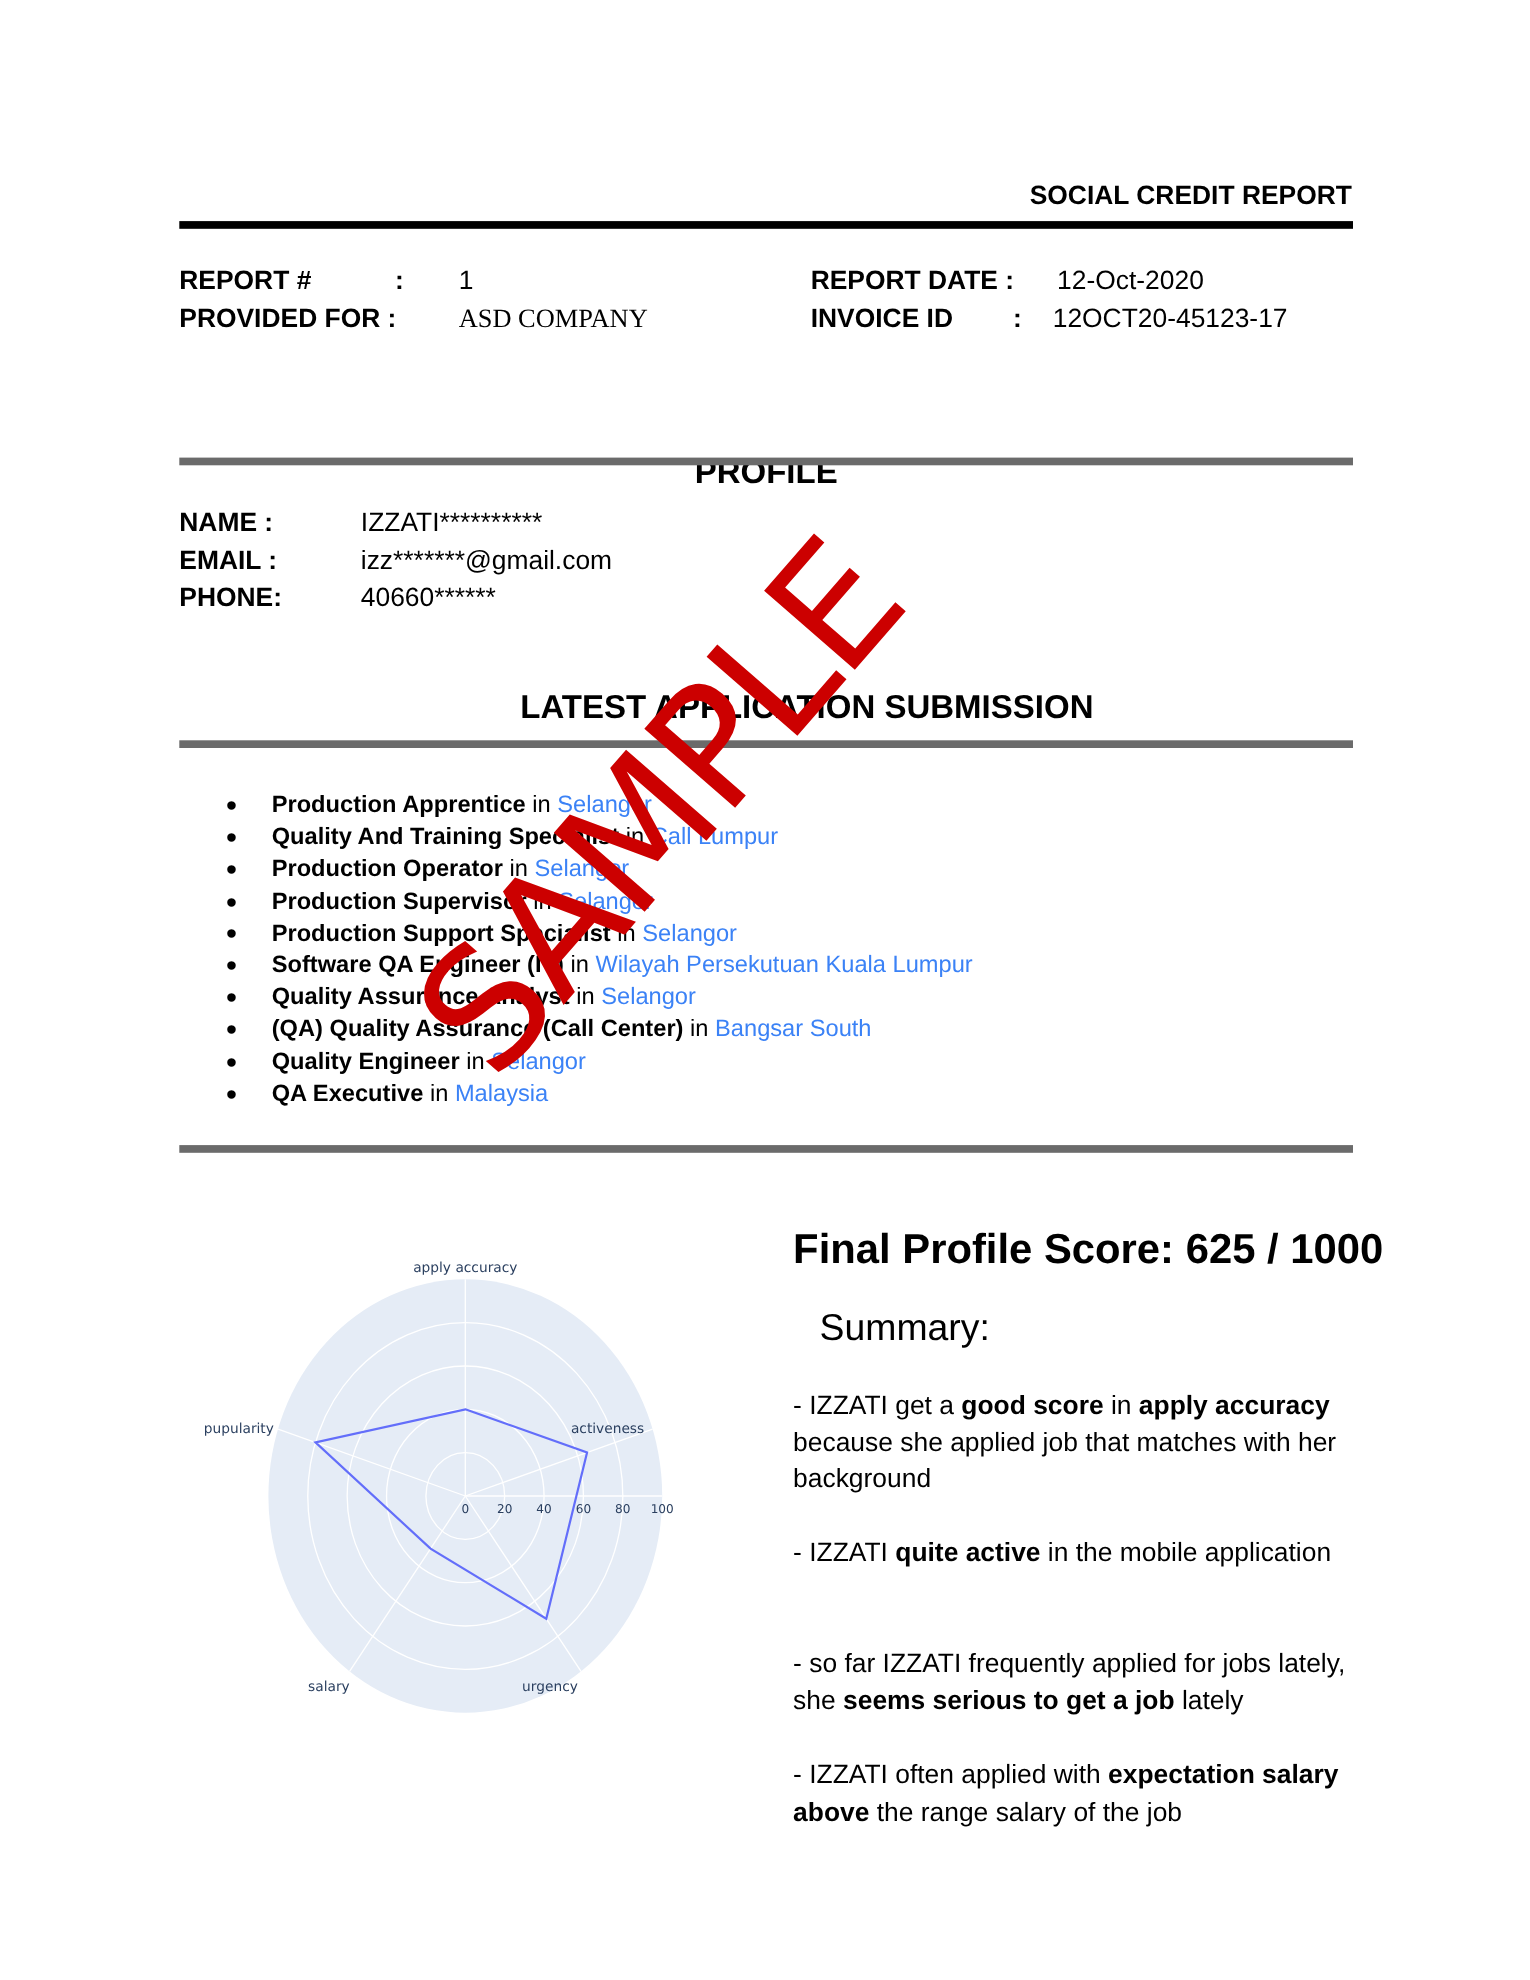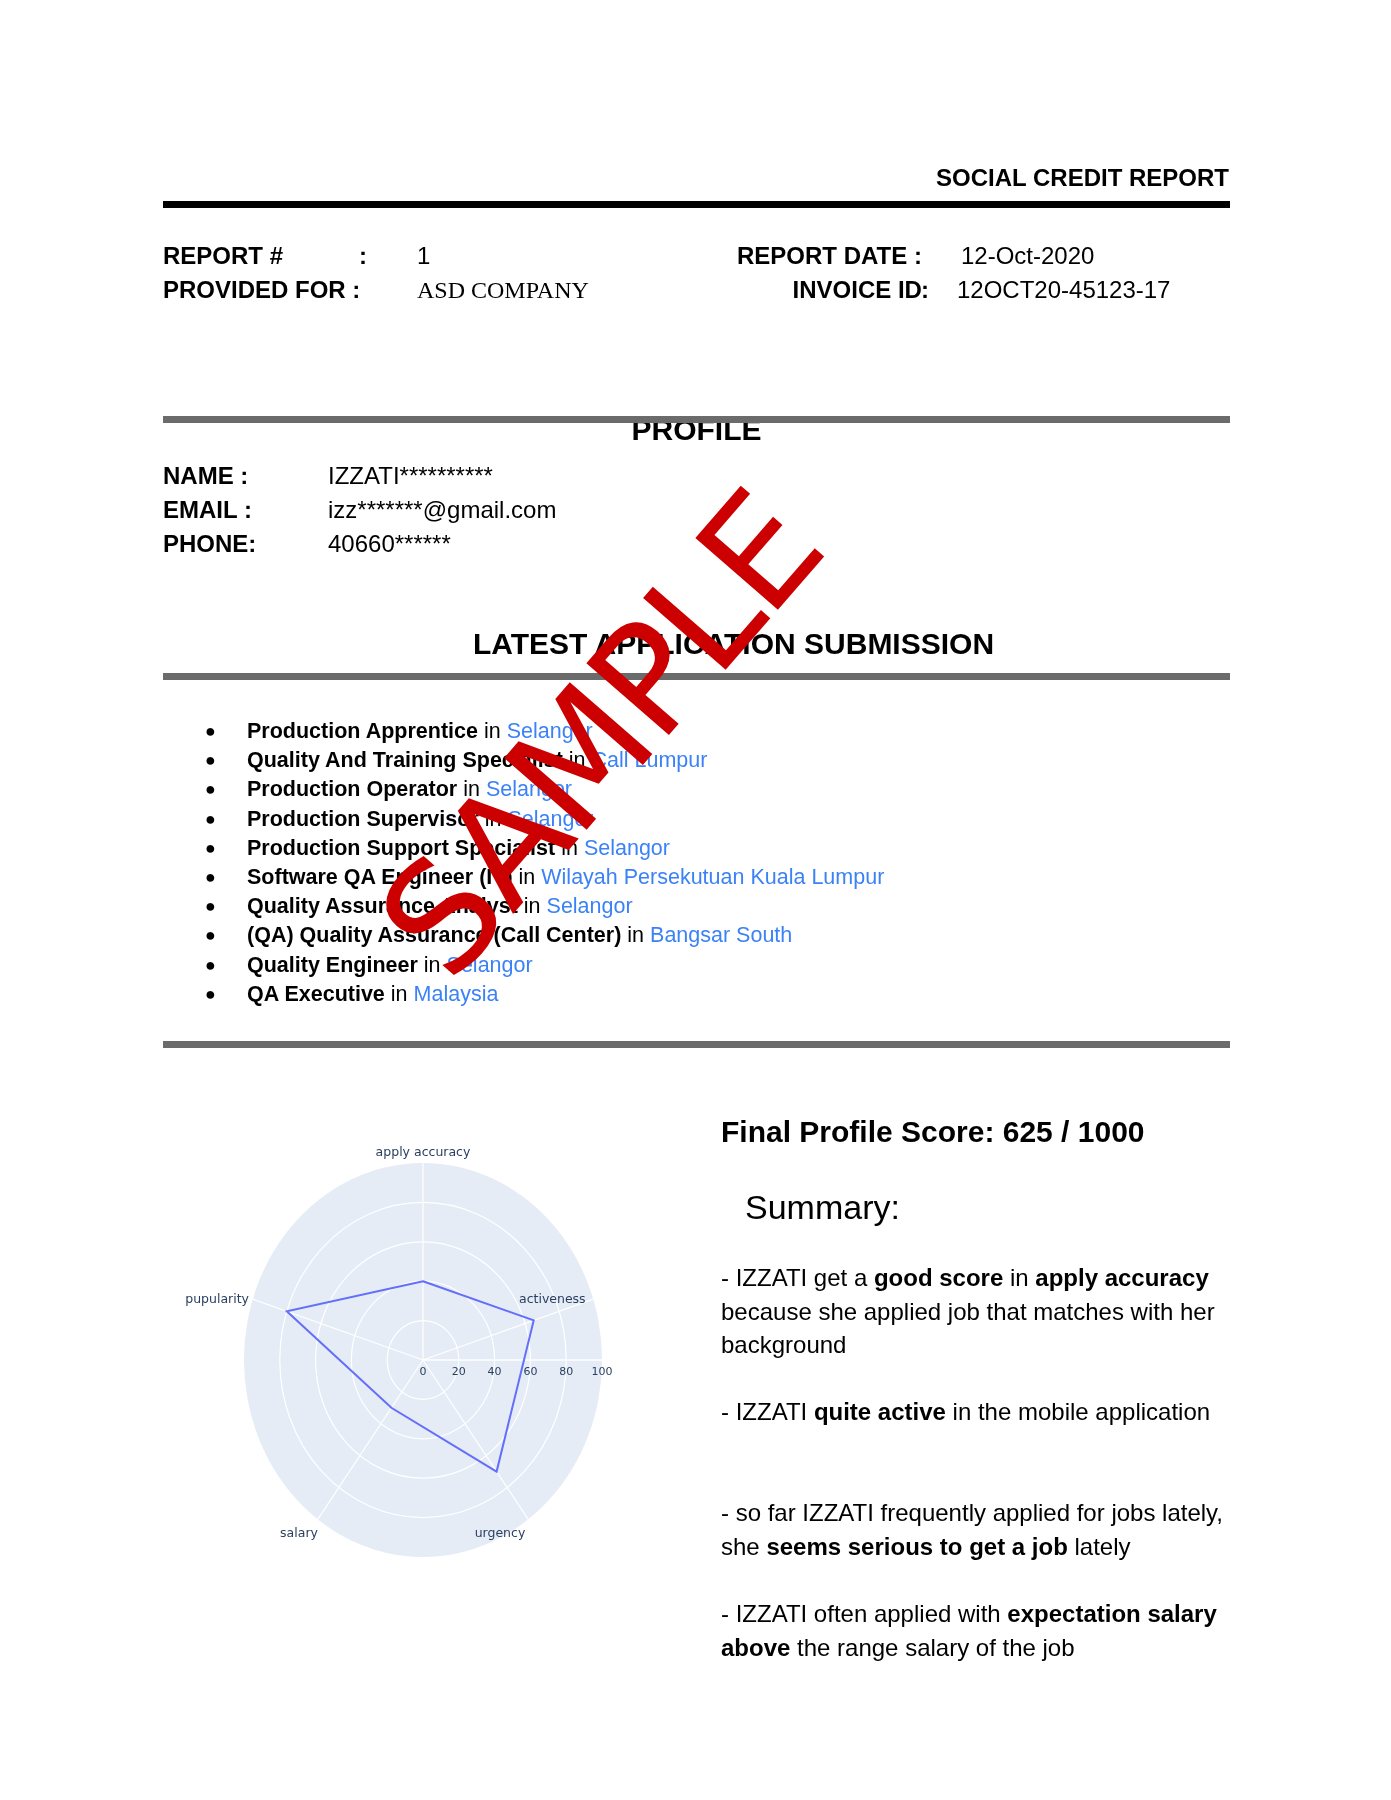--- a/index.html
+++ b/index.html
@@ -11,21 +11,21 @@
   .rule-gray { position: absolute; left: 163px; width: 1067px; height: 7px; background: #6b6b6b; }
   .meta { font-size: 24px; line-height: 34px; }
   .lbl { font-weight: bold; }
   .h-section { font-size: 30px; font-weight: bold; text-align: center; left: 163px; width: 1067px; }
   .profile-row { font-size: 24px; height: 34px; line-height: 34px; }
   .app-list { position: absolute; left: 163px; top: 717px; margin: 0; padding: 0; list-style: none; }
   .app-item { position: relative; height: 29.2px; line-height: 29.2px; font-size: 21.5px; padding-left: 84px; white-space: nowrap; }
   .app-item .bullet { position: absolute; left: 42px; top: 0; font-size: 18px; }
   .app-item .role { font-weight: bold; }
   .app-item .loc { color: #3b82f6; font-weight: normal; }
-  .score { left: 721px; top: 1115px; font-size: 30px; font-weight: bold; }
+  .score { left: 721px; top: 1115px; font-size: 38px; font-weight: bold; }
   .summary-title { left: 745px; top: 1188px; font-size: 34px; font-weight: normal; }
   .para { position: absolute; left: 721px; width: 520px; font-size: 24px; line-height: 33.5px; white-space: normal; margin-top: 32px; }
   .para b { font-weight: bold; }
   .watermark { position: absolute; left: 300px; top: 660px; width: 600px; text-align: center;
                font-family: "DejaVu Sans", sans-serif; font-size: 150px; font-weight: normal;
                color: #cc0000; letter-spacing: -4px; transform: rotate(-49deg); transform-origin: 50% 50%;
                line-height: 1; pointer-events: none; -webkit-text-stroke: 0; }
   #radar { position: absolute; left: 180px; top: 1130px; width: 500px; height: 450px; }
   #radar text { font-family: "DejaVu Sans", sans-serif; fill: #2a3f5f; }
 </style>
@@ -40,21 +40,21 @@
     <span class="lbl">REPORT #</span>
     <span class="lbl" style="position:absolute; left:196px;">:</span>
     <span style="position:absolute; left:254px;">1</span>
   </div>
   <div style="position:relative; height:34px;">
     <span class="lbl">PROVIDED FOR :</span>
     <span style="position:absolute; left:254px;font-family:Liberation Serif, serif;">ASD COMPANY</span>
   </div>
 </div>
 
-<div class="abs meta" style="left:737px; top:239px;text-align:right;">
+<div class="abs meta" style="left:737px; top:239px;">
   <div style="position:relative; height:34px;">
     <span class="lbl">REPORT DATE :</span>
     <span style="position:absolute; left:224px;">12-Oct-2020</span>
   </div>
   <div style="position:relative; height:34px;">
     <span class="lbl">INVOICE ID</span>
     <span class="lbl" style="position:absolute; left:184px;">:</span>
     <span style="position:absolute; left:220px;">12OCT20-45123-17</span>
   </div>
 </div>

